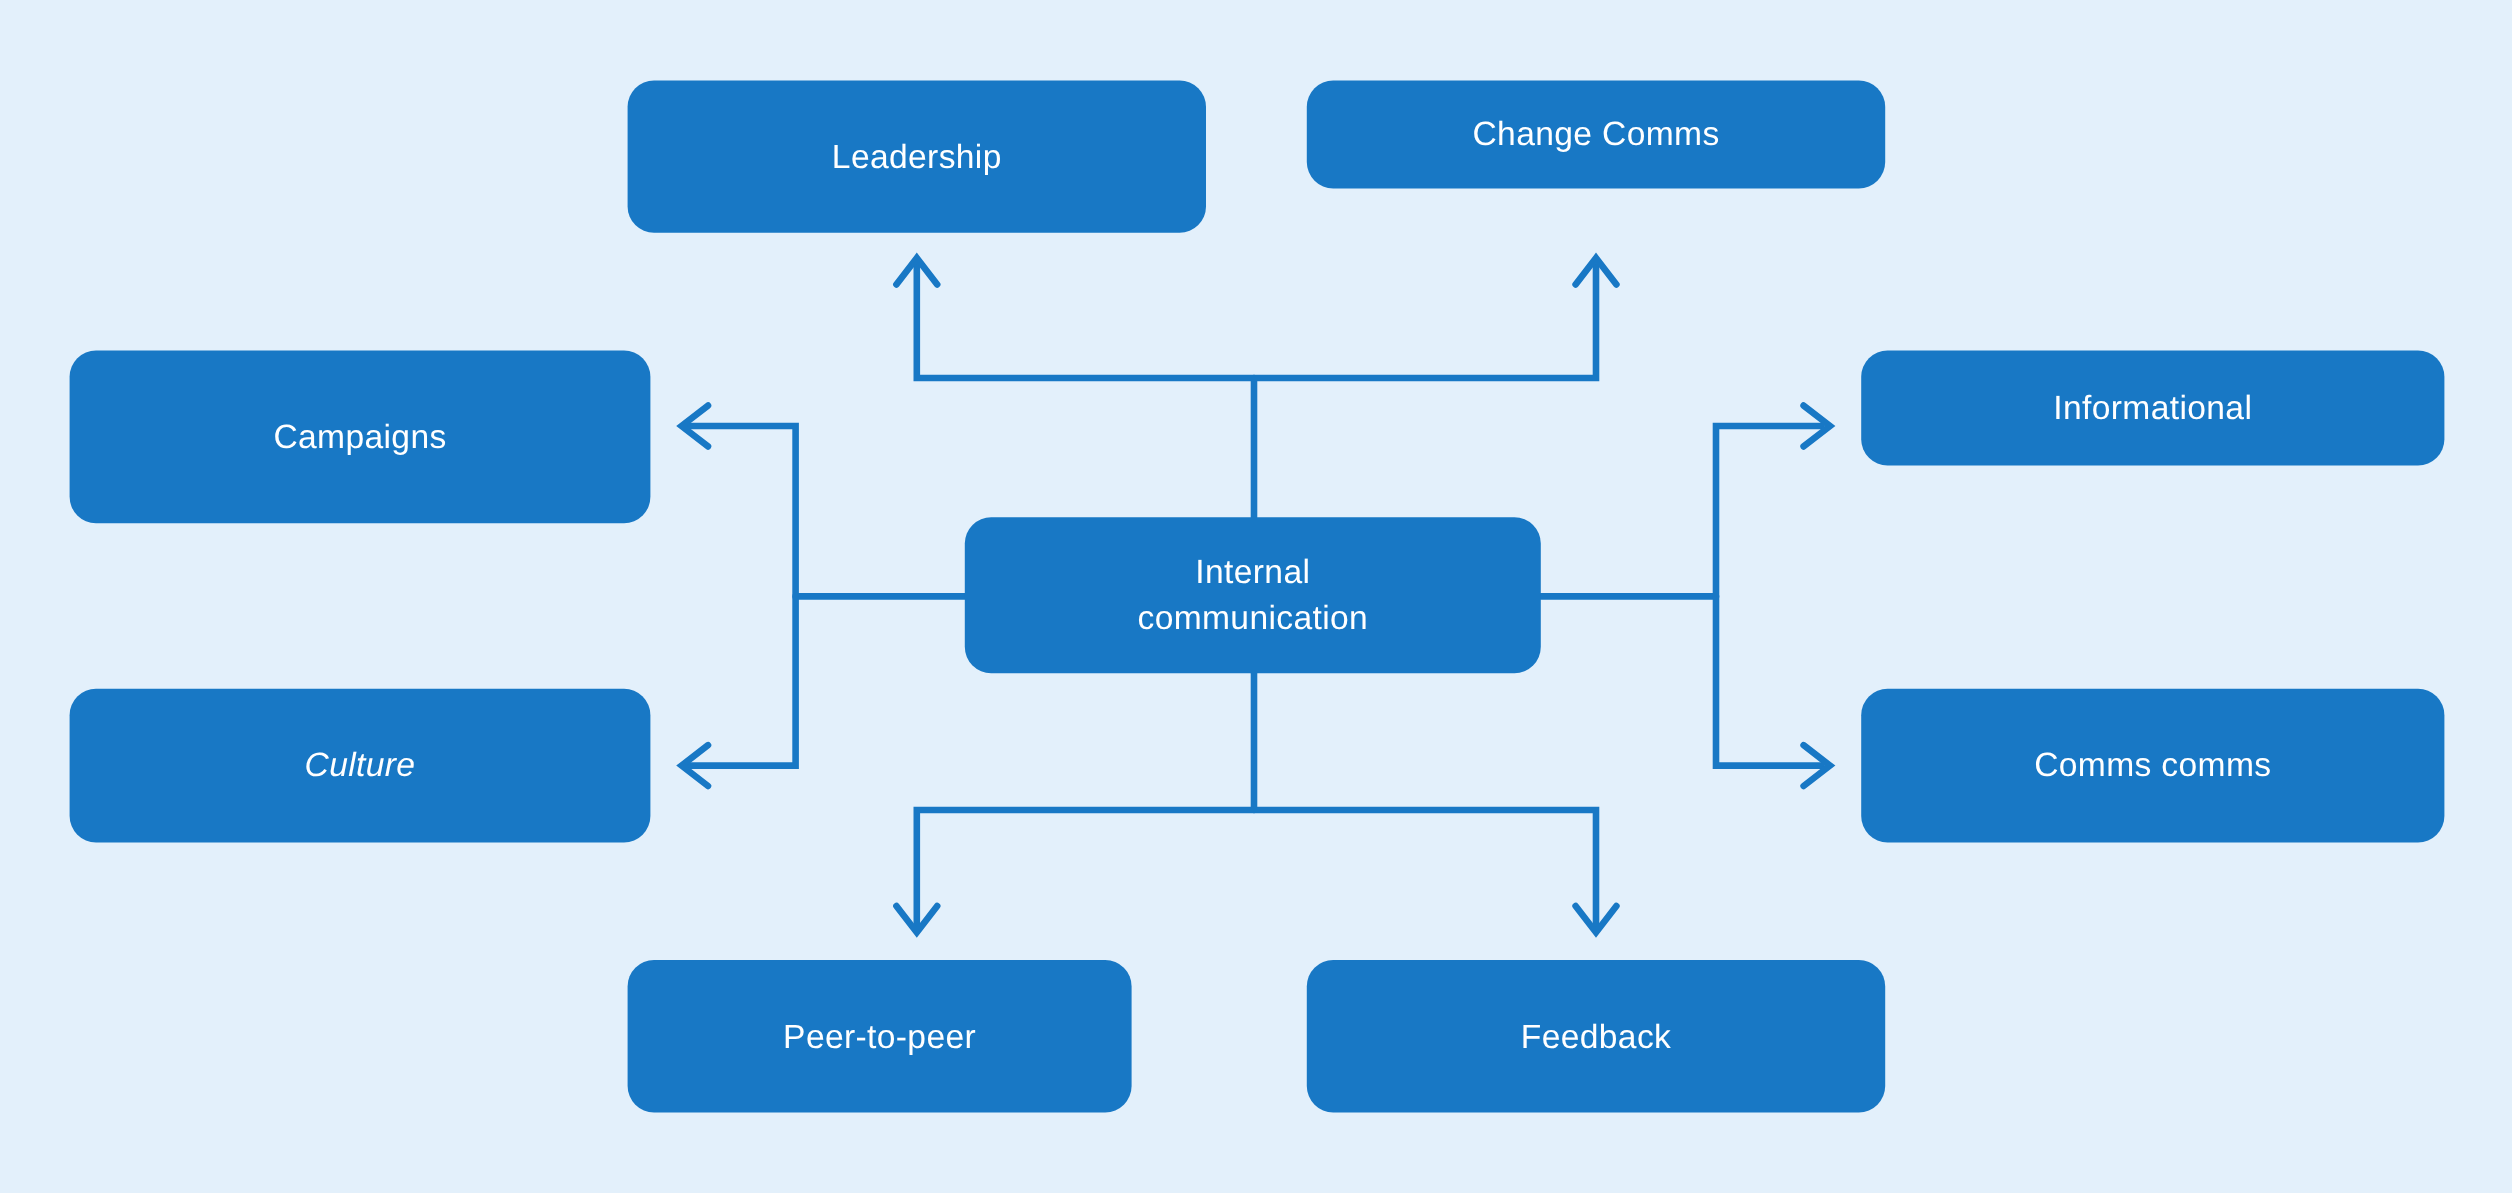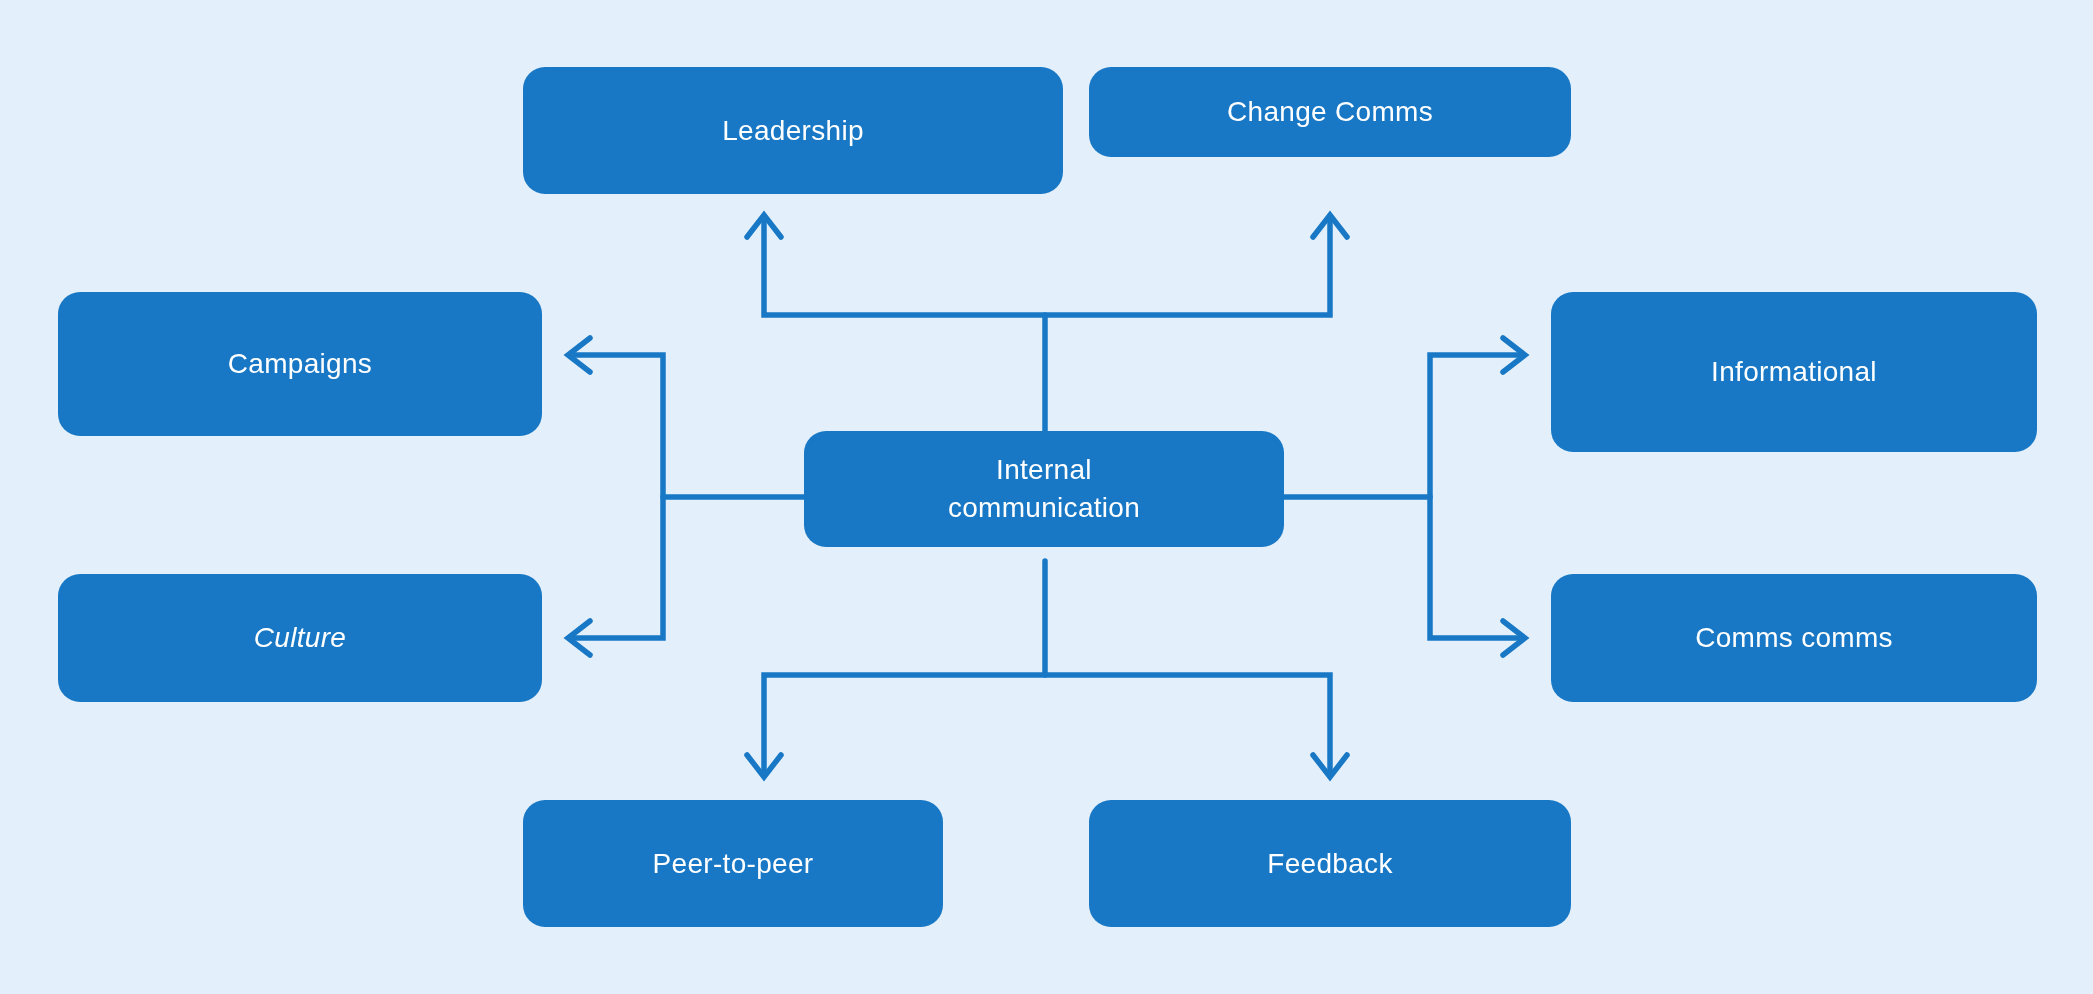--- a/index.html
+++ b/index.html
@@ -42,29 +42,29 @@
     align-items:center;
     justify-content:center;
     text-align:center;
     font-size:28px;
     line-height:38px;
     letter-spacing:0.3px;
     white-space:pre-line;
     cursor:default;
   }
   
-  .n-leadership   {left:523px;  top:67px;  width:540px; height:127px;}
+  .n-leadership   {left:523px;  top:67px;  width:482px; height:127px;}
   .n-change-comms {left:1089px; top:67px;  width:482px; height:90px;}
   .n-campaigns    {left:58px;   top:292px; width:484px; height:144px;}
   .n-culture      {left:58px;   top:574px; width:484px; height:128px;font-style:italic;}
-  .n-informational{left:1551px; top:292px; width:486px; height:160px;text-align:center;}
+  .n-informational{left:1551px; top:292px; width:486px; height:96px;text-align:center;}
   .n-crisis-comms {left:1551px; top:574px; width:486px; height:128px;}
   .n-peer-to-peer {left:523px;  top:800px; width:420px; height:127px;}
   .n-feedback     {left:1089px; top:800px; width:482px; height:127px;}
-  .n-center       {left:804px;  top:431px; width:480px; height:116px;}
+  .n-center       {left:804px;  top:431px; width:480px; height:130px;}
 </style>
 </head>
 <body>
 
 <div class="canvas">
 
   <svg class="connector-layer" viewBox="0 0 2093 994" xmlns="http://www.w3.org/2000/svg">
 
     <path d="M 1045 431 V 315"></path>
     <path d="M 764 222 V 315 H 1330 V 222"></path>

